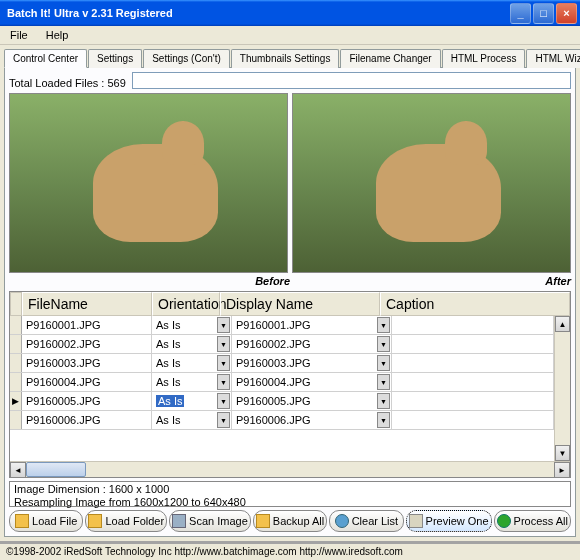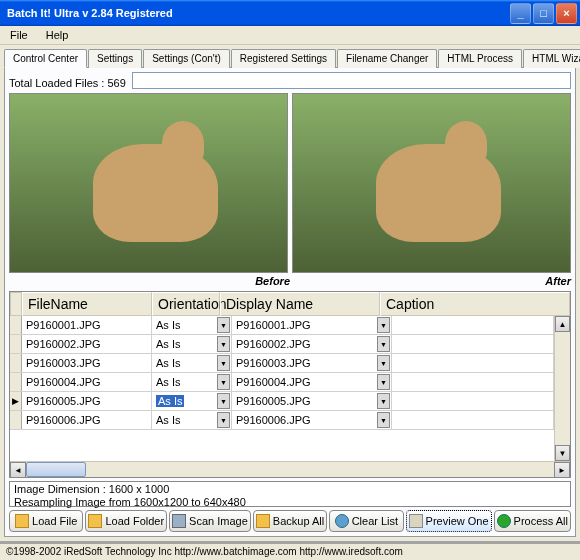--- a/index.html
+++ b/index.html
@@ -36,45 +36,45 @@
 .dd { position: absolute; right: 1px; top: 1px; width: 13px; height: 16px; background: #dcdcdc; border: 1px solid #888; display: flex; align-items: center; justify-content: center; font-size: 7px; }
 .sel { background: #316ac5; color: #fff; padding: 0 2px; }
 .scrollbar-v { width: 16px; background: #ece9d8; border-left: 1px solid #cac6b8; display: flex; flex-direction: column; }
 .sb-btn { height: 16px; background: linear-gradient(#f0f0f0, #d5d5d5); border: 1px solid #888; display: flex; align-items: center; justify-content: center; font-size: 8px; }
 .listwrap { display: flex; flex: 1; overflow: hidden; }
 .hscroll { height: 16px; background: #ece9d8; display: flex; border-top: 1px solid #cac6b8; }
 .hscroll .track { flex: 1; background: #ece9d8; position: relative; }
 .hscroll .thumb { position: absolute; left: 0; top: 0; bottom: 0; width: 60px; background: linear-gradient(#e0e8f5, #bcd0ea); border: 1px solid #7a98bd; border-radius: 2px; }
 .status { border: 1px solid #888; background: #fff; padding: 1px 4px; margin-bottom: 3px; font-size: 10px; line-height: 1.2; height: 26px; }
 .buttons { display: flex; gap: 2px; }
-.btn { flex: 1; padding: 3px 2px; background: linear-gradient(#fff, #e3e2db); border: 1px solid #888; border-radius: 4px; display: flex; align-items: center; justify-content: center; gap: 3px; font-size: 10px; white-space: nowrap; }
+.btn { flex: 1; padding: 3px 2px; background: linear-gradient(#fff, #e3e2db); border: 1px solid #888; border-radius: 10px; display: flex; align-items: center; justify-content: center; gap: 3px; font-size: 10px; white-space: nowrap; }
 .btn.active { border: 1px dotted #000; background: linear-gradient(#fff, #d4e8ff); }
 .icon { width: 14px; height: 14px; display: inline-block; }
 .footer { background: #ece9d8; padding: 2px 6px; font-size: 10px; border-top: 3px solid #a3a3a3; }
 </style>
 </head>
 <body>
 
 <div class="titlebar">
-  <span class="title">Batch It! Ultra v 2.84  Registered</span>
+  <span class="title">Batch It! Ultra v 2.31  Registered</span>
   <div class="winbtn min">_</div>
   <div class="winbtn max">□</div>
   <div class="winbtn close">×</div>
 </div>
 
 <div class="menubar">
   <span class="menuitem">File</span>
   <span class="menuitem">Help</span>
 </div>
 
 <div class="tabs">
   <div class="tab active">Control Center</div>
   <div class="tab">Settings</div>
   <div class="tab">Settings (Con't)</div>
-  <div class="tab">Registered Settings</div>
+  <div class="tab">Thumbnails Settings</div>
   <div class="tab">Filename Changer</div>
   <div class="tab">HTML Process</div>
   <div class="tab">HTML Wizard (Con't)</div>
 </div>
 
 <div class="tabpanel">
 
   <div class="loadedbar">
     <span>Total Loaded Files : 569</span>
     <input type="text" value="" style="">

